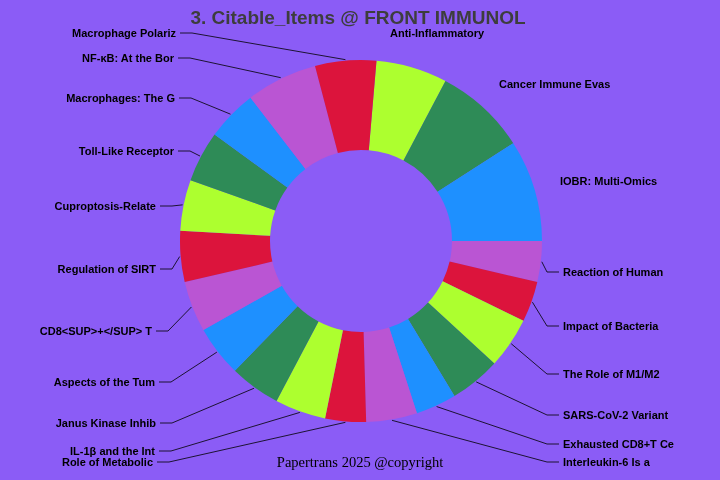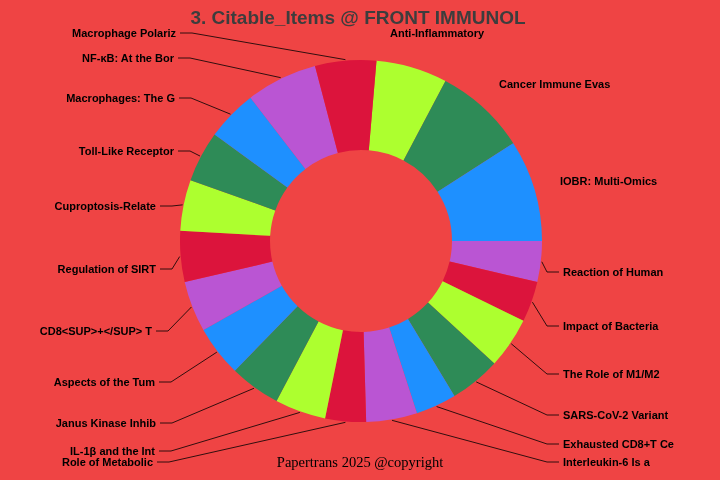--- a/index.html
+++ b/index.html
@@ -3,21 +3,21 @@
 <meta charset="utf-8">
 <style>
   html, body {
     margin: 0; padding: 0;
     background: #ffffff;
     font-family: "Liberation Sans", sans-serif;
   }
   #stage {
     position: relative;
     width: 720px; height: 480px;
-    background: #ef4444;
+    background: #8b5cf6;
     overflow: hidden;
   }
   svg text { user-select: none; }
   .chart-title {
     font-family: "Liberation Sans", sans-serif;
     font-size: 19px;
     font-weight: bold;
     fill: #3d3d3d;
   }
   .seg-label {

